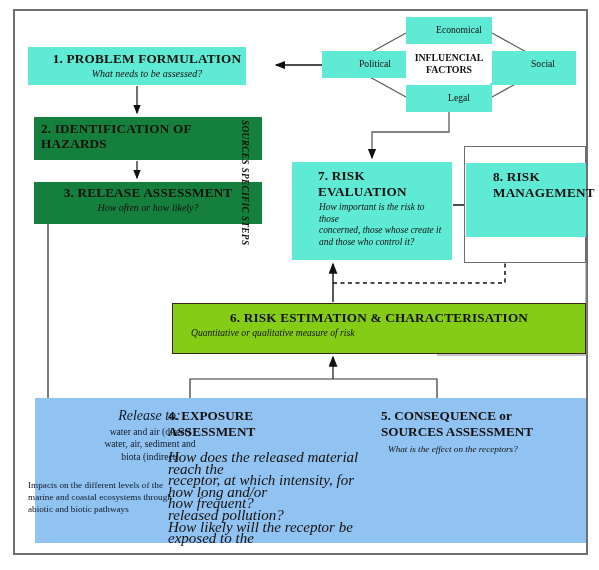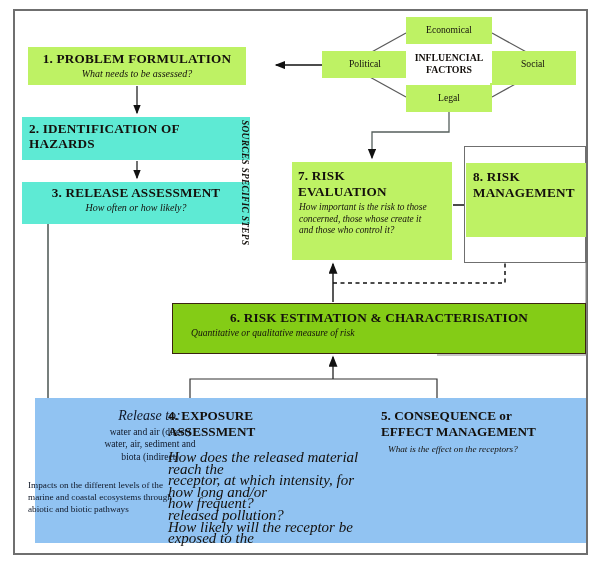--- a/index.html
+++ b/index.html
@@ -6,22 +6,22 @@
   body{font-family:"Liberation Serif", serif;}
   #frame{
     position:relative;width:599px;height:570px;overflow:hidden;background:#ffffff;
   }
   #outer-border{
     position:absolute;left:13px;top:9px;width:575px;height:546px;
     border:2px solid #6f6f6f;box-sizing:border-box;background:transparent;
   }
   .box{position:absolute;box-sizing:border-box;}
   
-  .pale{background:#bef264;}
-  .gold{background:#5eead4;}
+  .pale{background:#5eead4;padding-left:20px;}
+  .gold{background:#15803d;margin-left:12px;}
   .orange{background:#84cc16;border:1px solid #3a2410;}
   .blue{background:#91c3f2;}
   .white{background:#ffffff;}
 
   .ttl{font-weight:bold;color:#14100c;letter-spacing:.2px;}
   .sub{font-style:italic;color:#14100c;}
 
   
   #box1{left:28px;top:47px;width:218px;height:38px;}
   #box1 .ttl{font-size:13.2px;text-align:center;padding-top:4px;}
@@ -204,17 +204,17 @@
   <div id="box4-sub">
     <div>How does the released material reach the</div>
     <div>receptor, at which intensity, for how long and/or</div>
     <div>how frequent?</div>
     <div>released pollution?</div>
     <div>How likely will the receptor be exposed to the</div>
   </div>
 
   <div id="box5-ttl">
     <div>5. CONSEQUENCE or</div>
-    <div>EFFECT MANAGEMENT</div>
+    <div>SOURCES ASSESSMENT</div>
   </div>
   <div id="box5-sub">What is the effect on the receptors?</div>
 
 </div>
 
 </body></html>

